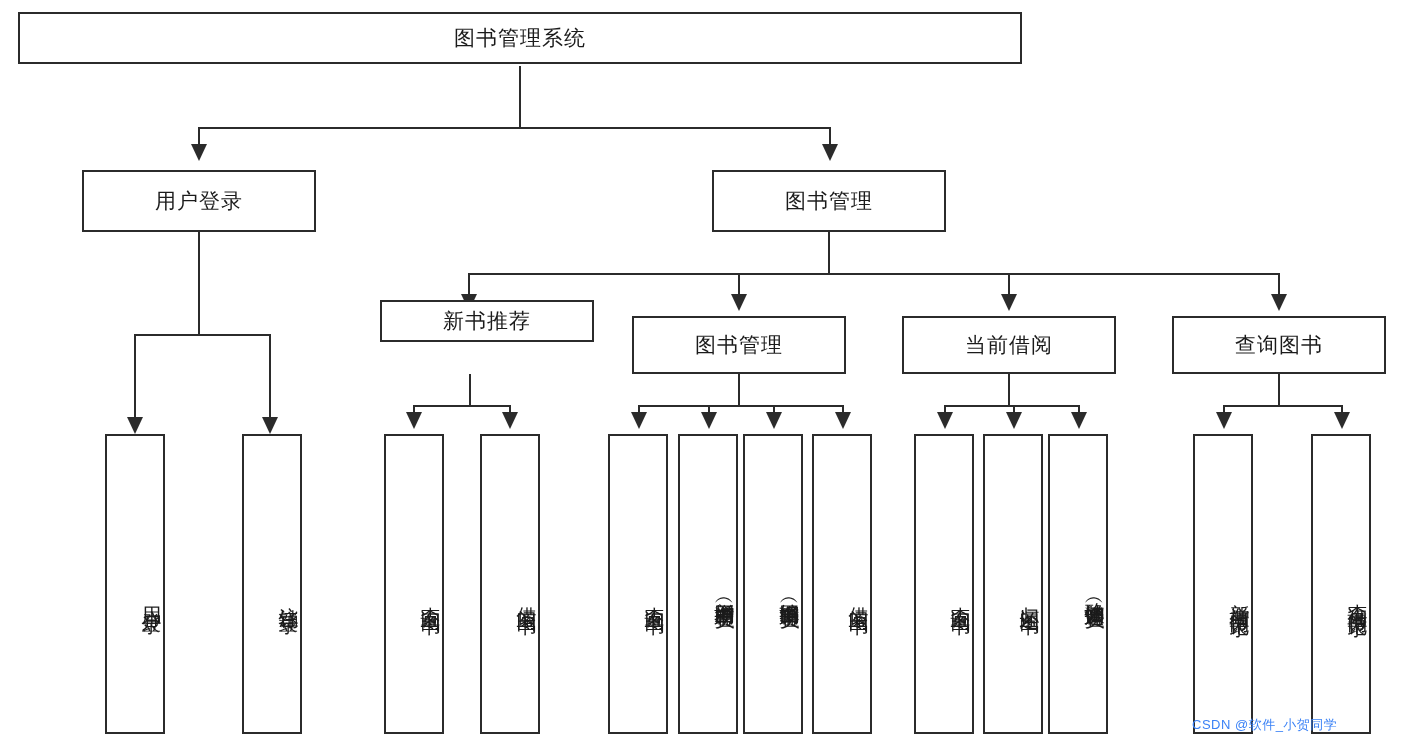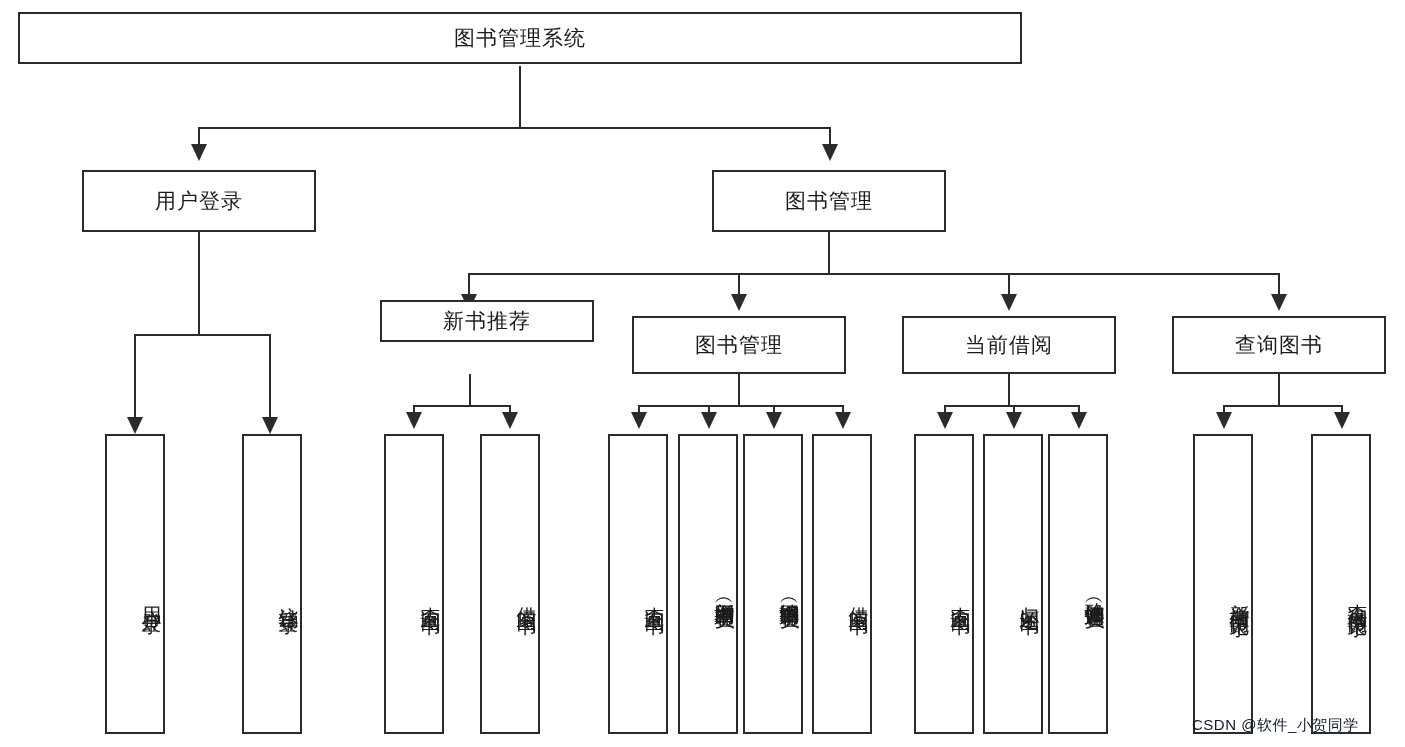--- a/index.html
+++ b/index.html
@@ -65,22 +65,22 @@
     position: absolute;
     width: 0;
     height: 0;
     border-left: 8px solid transparent;
     border-right: 8px solid transparent;
     border-top: 17px solid #2b2b2b;
   }
   
   #watermark {
     position: absolute;
-    font-size: 15px;
-    color: #0f172a;
+    font-size: 13px;
+    color: #3b82f6;
     white-space: nowrap;
     letter-spacing: 0.5px;
     text-align: right;
   }
 </style>
 </head>
 <body>
 
 <div id="canvas">
 

